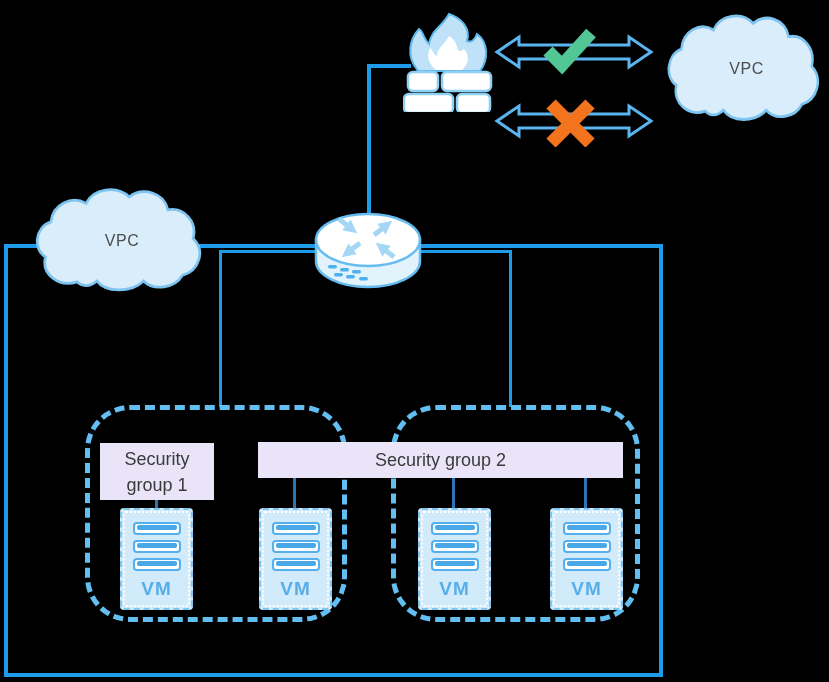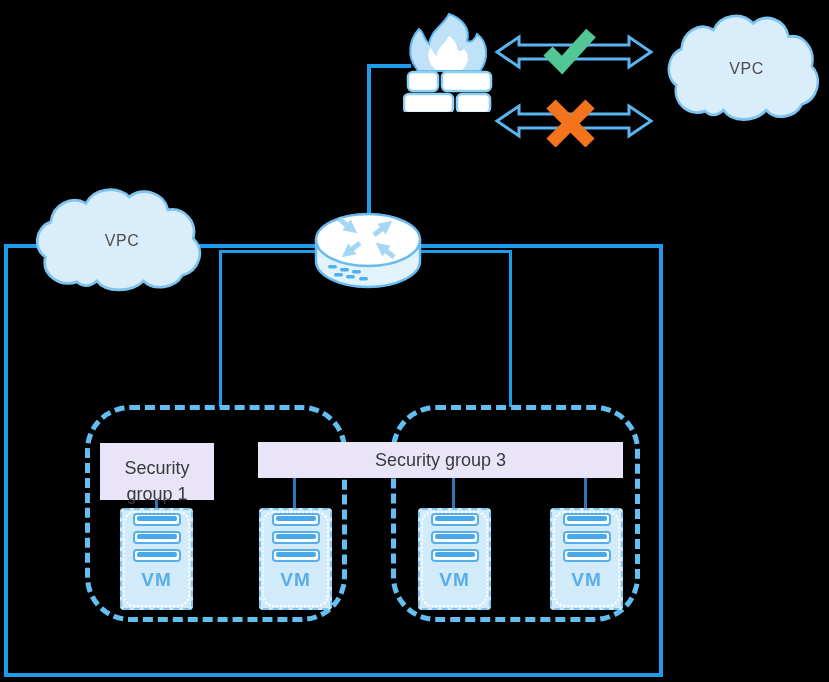--- a/index.html
+++ b/index.html
@@ -16,30 +16,30 @@
   .sg-box {
     position:absolute; top:405px; height:217px;
     border:5px dashed #63BEF2; border-radius:45px; box-sizing:border-box; z-index:2;
   }
   .sg-box-1 { left:85px;  width:262px; }
   .sg-box-2 { left:391px; width:249px; }
   .sg-label {
     position:absolute; background:#E9E4F8; color:#3A3A3A; text-align:center;
     font-size:18px; z-index:5; box-sizing:border-box;
   }
-  .sg-label-1 { left:100px; top:443px; width:114px; height:57px; line-height:26px; padding-top:12px; }
+  .sg-label-1 { left:100px; top:443px; width:114px; height:57px; line-height:26px; padding-top:3px; }
   .sg-label-2 { left:258px; top:442px; width:365px; height:36px; line-height:36px; }
   .vm {
     position:absolute; top:508px; width:73px; height:102px;
     border:2px dashed #7EC6F2; border-radius:4px; background:#D2EBFB;
     box-sizing:border-box; z-index:5;
   }
   .vm-inner {
     position:absolute; left:1px; right:1px; top:1px; bottom:1px;
-    border:2px dotted #FFFFFF; border-radius:12px; box-sizing:border-box;
+    border:2px dotted #FFFFFF; border-radius:3px; padding-top:9px; box-sizing:border-box;
   }
   .tray {
     width:48px; height:13px; border:2px solid #55AFED; border-radius:4px;
     background:#FFFFFF; margin:0 auto 5px auto; box-sizing:border-box;
   }
   .tray-bar { margin:1px 2px 0 2px; height:5px; background:#49A8E8; border-radius:2px; }
   .vm-label {
     text-align:center; margin-top:7px; color:#58AEE9; font-weight:bold;
     font-size:19px; letter-spacing:1px;
   }
@@ -140,21 +140,21 @@
             <polygon points="10,-6 22,0 10,6"></polygon>
           </g>
       </g>
     </svg>
   </div>
 
   <div class="sg-box sg-box-1"></div>
   <div class="sg-box sg-box-2"></div>
 
   <div class="sg-label sg-label-1">Security group 1</div>
-  <div class="sg-label sg-label-2">Security group 3</div>
+  <div class="sg-label sg-label-2">Security group 2</div>
 
   <div class="connector" style="left:155px; top:498px; width:3px; height:12px;"></div>
   <div class="connector" style="left:293px; top:477px; width:3px; height:33px;"></div>
   <div class="connector" style="left:452px; top:477px; width:3px; height:33px;"></div>
   <div class="connector" style="left:584px; top:477px; width:3px; height:33px;"></div>
 
   <div class="vm" style="left:120px;">
     <div class="vm-inner">
       <div class="tray">
           <div class="tray-bar"></div>

